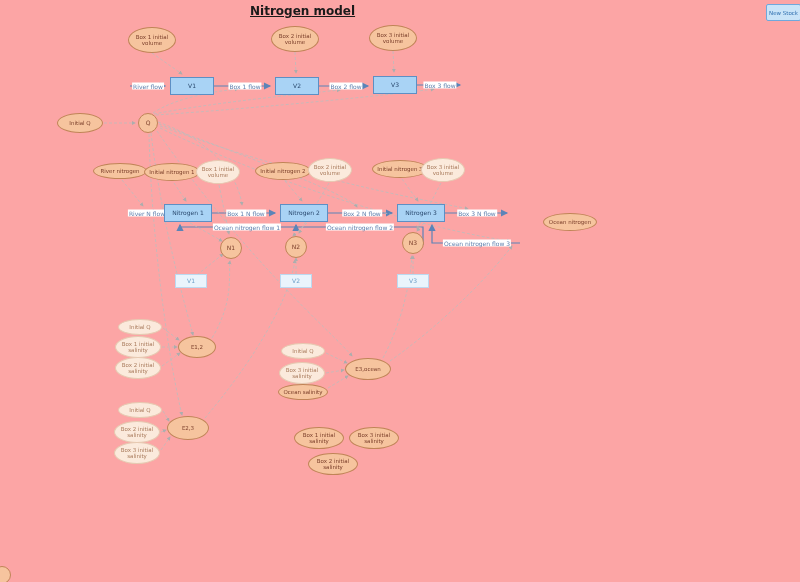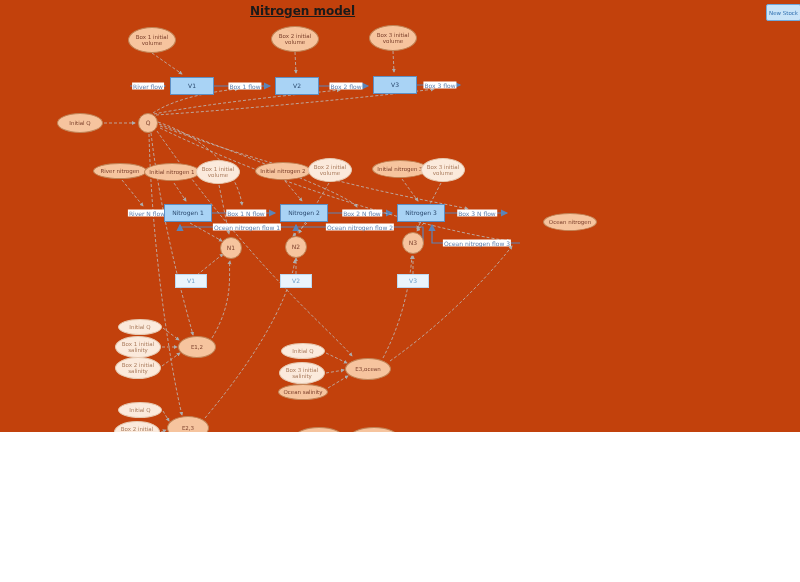--- a/index.html
+++ b/index.html
@@ -1,16 +1,16 @@
 <!DOCTYPE html>
 <html><head>
 <meta charset="utf-8">
 <style>
   html,body{margin:0;padding:0;background:#fff;}
-  #canvas{position:relative;width:800px;height:432px;background:#c2410c;overflow:hidden;
+  #canvas{position:relative;width:800px;height:582px;background:#fca5a5;overflow:hidden;
           font-family:"DejaVu Sans",sans-serif;}
   #wires{position:absolute;left:0;top:0;z-index:0;}
   .node{position:absolute;z-index:2;box-sizing:border-box;display:flex;align-items:center;
         justify-content:center;text-align:center;line-height:1.15;}
   .ov{border-radius:50%;font-size:5.5px;padding:1px 2px;}
   .ov.solid{background:#F6C49E;border:1px solid #C08457;color:#7A3E2A;}
   .ov.ghost{background:#FBEADC;border:1px solid #E6C9B1;color:#A97B5D;}
   .stock{background:#A9D3F5;border:1px solid #5D8FC4;color:#2B4A6F;font-size:6px;}
   .stock.ghost{background:#EAF4FC;border:1px solid #BCD9F0;color:#6FA0C8;}
   .valve{border-radius:50%;background:#F6C49E;border:1px solid #C08457;color:#7A3E2A;font-size:6px;}

